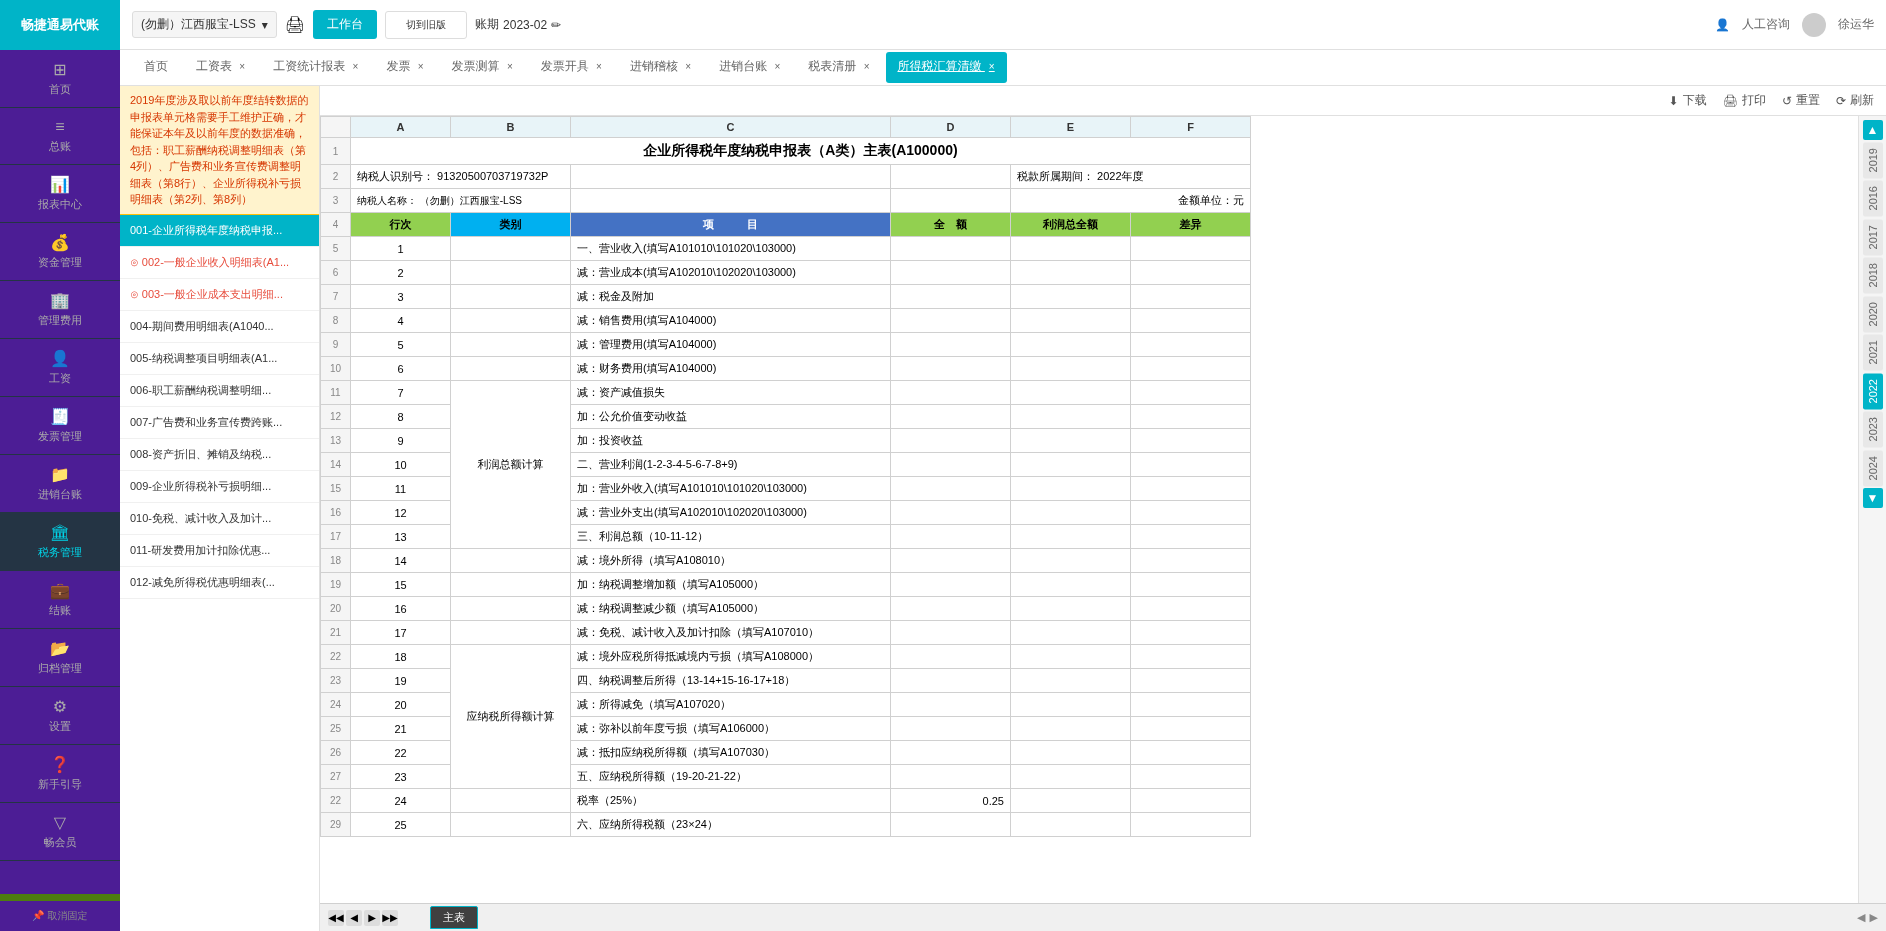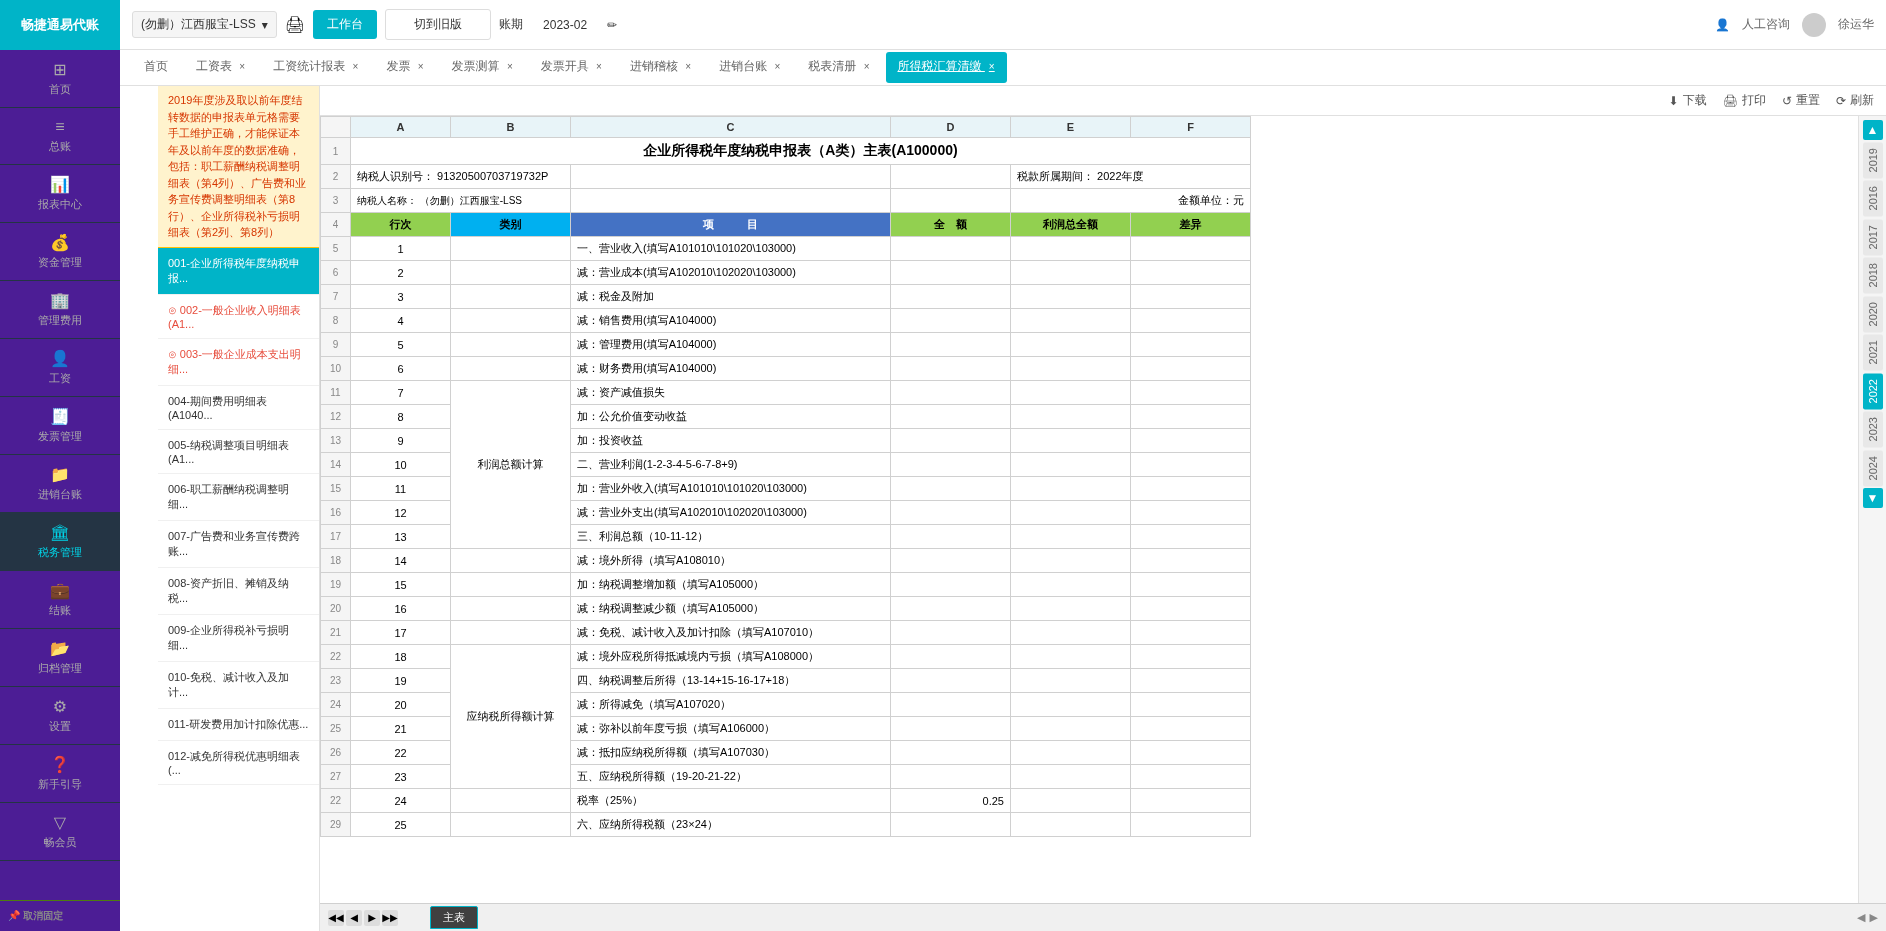--- a/index.html
+++ b/index.html
@@ -37,23 +37,23 @@
       font-size: 11px;
       color: #aaa;
       border-bottom: 1px solid #243444;
     }
     .sidebar-item.active { background: #243444; color: #00d4e8; }
     .sidebar-icon { font-size: 16px; margin-bottom: 3px; }
     .sidebar-bottom {
       padding: 8px;
       font-size: 10px;
       color: #888;
-      border-top: 1px solid #4d7c0f;
-      cursor: pointer;
-      font-weight: bold;
+      text-align: center;
+      border-top: 7px solid #4d7c0f;
+      cursor: pointer;
     }
 
     
     .main-area { flex: 1; display: flex; flex-direction: column; overflow: hidden; }
 
     
     .topbar {
       background: #fff;
       height: 50px;
       display: flex;
@@ -80,26 +80,26 @@
       border: none;
       padding: 6px 14px;
       border-radius: 3px;
       cursor: pointer;
       font-size: 12px;
     }
     .btn-switch {
       background: #fff;
       color: #333;
       border: 1px solid #ddd;
-      padding: 6px 28px;
+      padding: 6px 20px;
       border-radius: 3px;
       cursor: pointer;
-      font-size: 12px;
-    }
-    .period-info { font-size: 12px; color: #333; display: flex; align-items: center; gap: 20px; }
+      font-size: 10px;
+    }
+    .period-info { font-size: 12px; color: #333; display: flex; align-items: center; gap: 4px; }
     .topbar-right { margin-left: auto; display: flex; align-items: center; gap: 12px; font-size: 12px; color: #666; }
 
     
     .tabs-bar {
       background: #fff;
       border-bottom: 1px solid #e0e0e0;
       display: flex;
       align-items: center;
       padding: 0 12px;
       height: 36px;
@@ -126,21 +126,20 @@
     
     .content-area { flex: 1; display: flex; overflow: hidden; }
 
     
     .left-panel {
       width: 200px;
       background: #fff;
       border-right: 1px solid #e0e0e0;
       overflow-y: auto;
       flex-shrink: 0;
-      padding-left: 38px;
     }
     .warning-bar {
       background: #fff3cd;
       border-bottom: 1px solid #ffc107;
       padding: 6px 10px;
       font-size: 11px;
       color: #d63600;
       line-height: 1.5;
     }
     .list-item {

